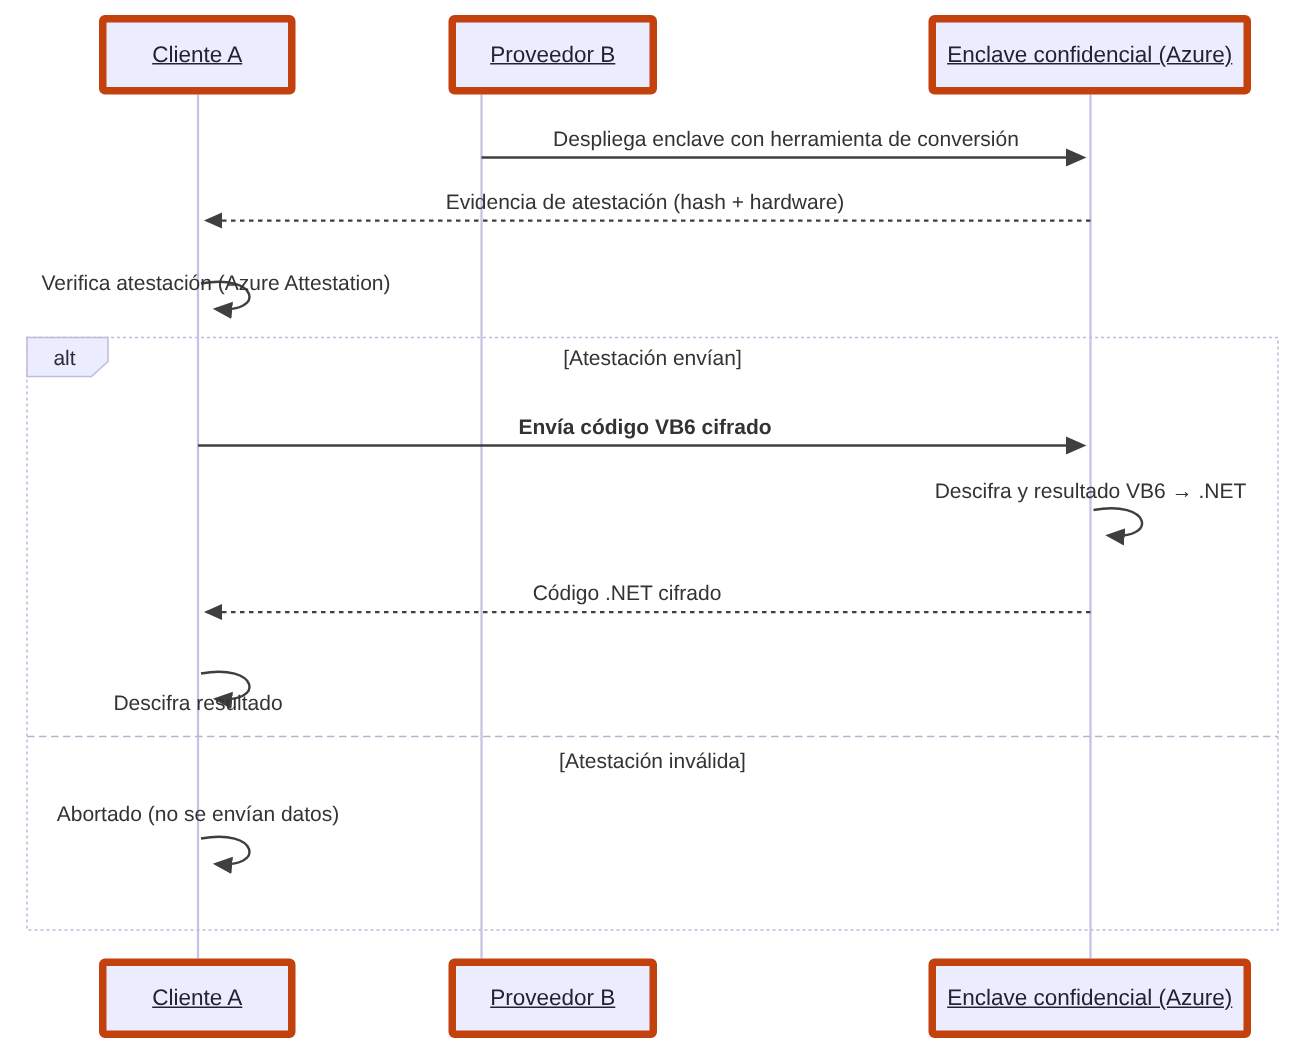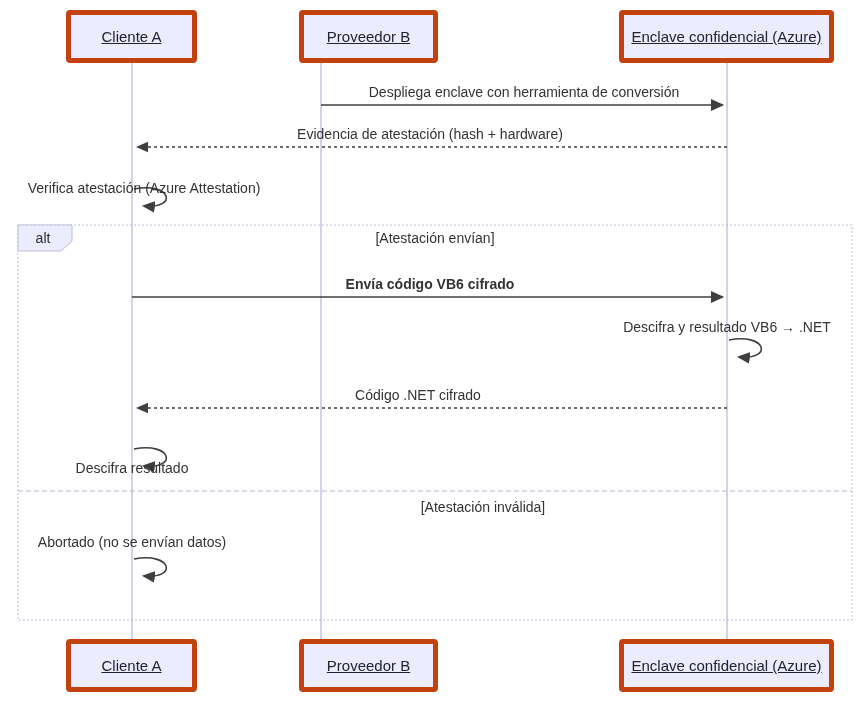--- a/index.html
+++ b/index.html
@@ -83,15 +83,15 @@
   <div class="msg" style="left:524px; top:84px;">Despliega enclave con herramienta de conversión</div>
   <div class="msg" style="left:132px; top:180px;margin-left:12px;">Verifica atestación (Azure Attestation)</div>
   <div class="msg" style="left:430px; top:276px;font-weight:bold;">Envía código VB6 cifrado</div>
   <div class="msg" style="left:727px; top:319px;">Descifra y resultado VB6 → .NET</div>
   <div class="msg" style="left:418px; top:387px;">Código .NET cifrado</div>
   <div class="msg" style="left:132px; top:424px;margin-top:36px;">Descifra resultado</div>
   <div class="msg" style="left:132px; top:534px;">Abortado (no se envían datos)</div>
 
   <div class="alt-tag">alt</div>
   <div class="msg" style="left:435px; top:230px;">[Atestación envían]</div>
-  <div class="msg" style="left:435px; top:499px;margin-left:48px;">[Atestación inválida]</div>
+  <div class="msg" style="left:435px; top:499px;">[Atestación inválida]</div>
 
 </div>
 
 </body></html>

